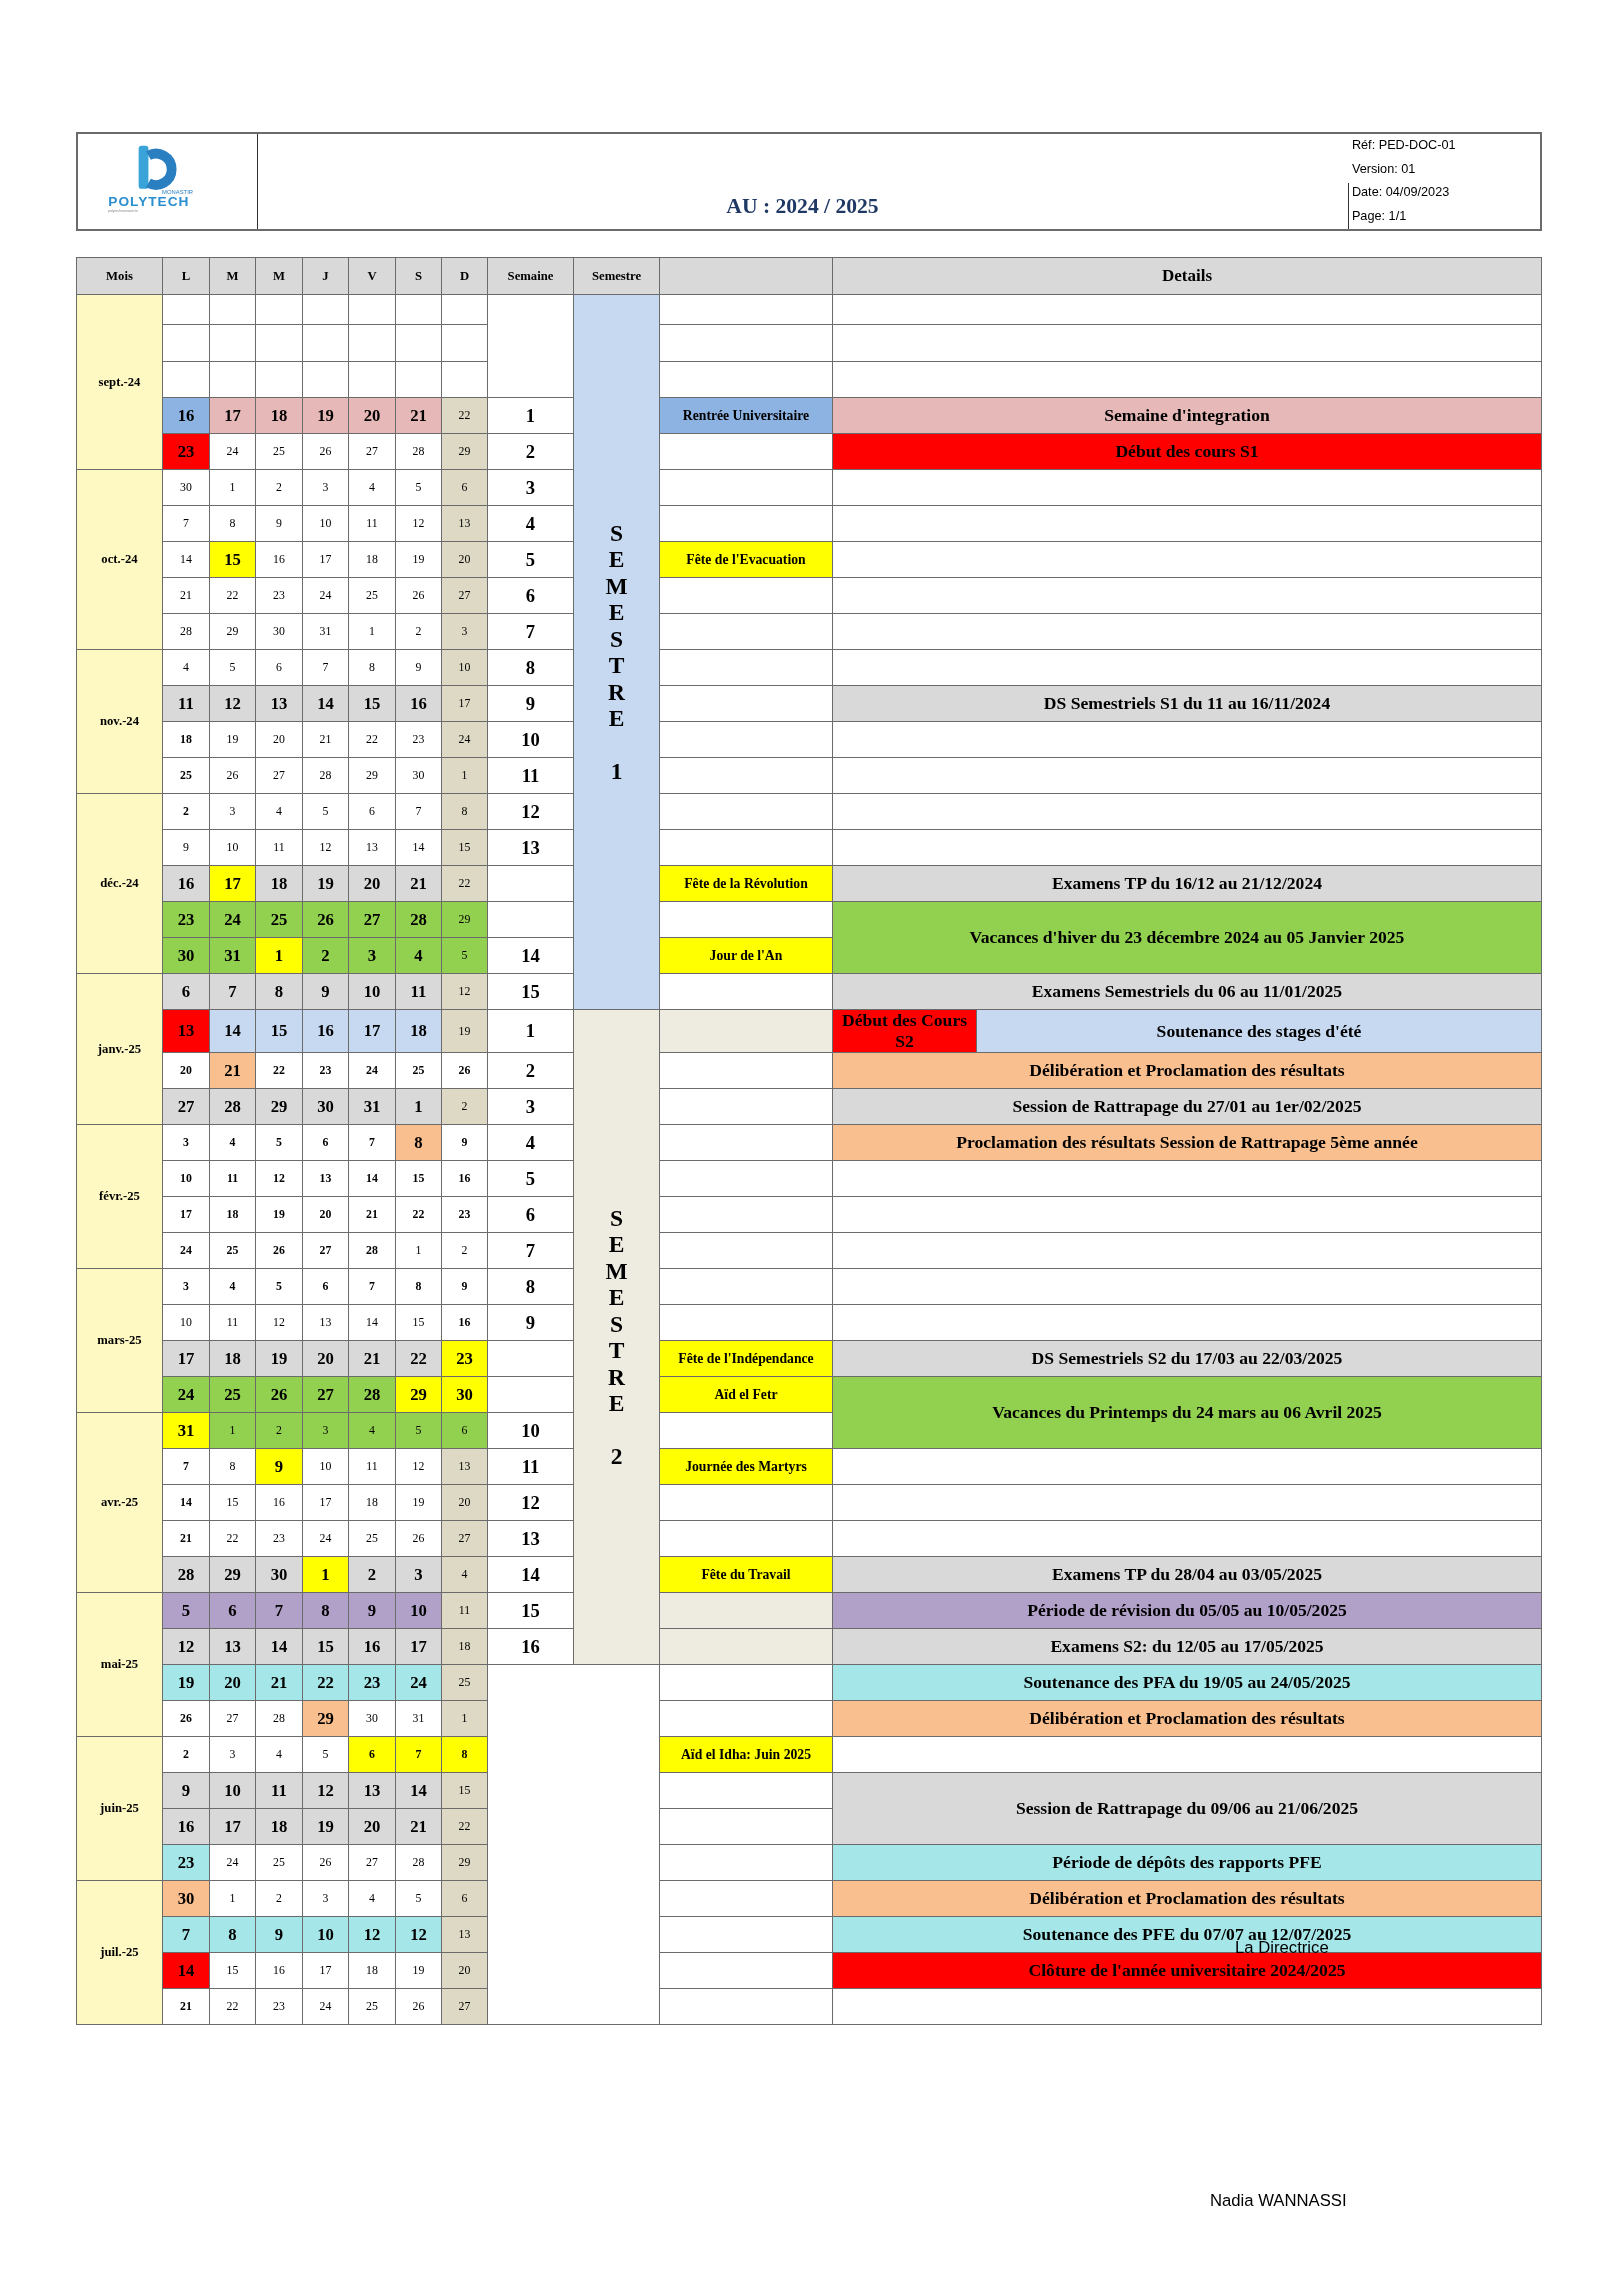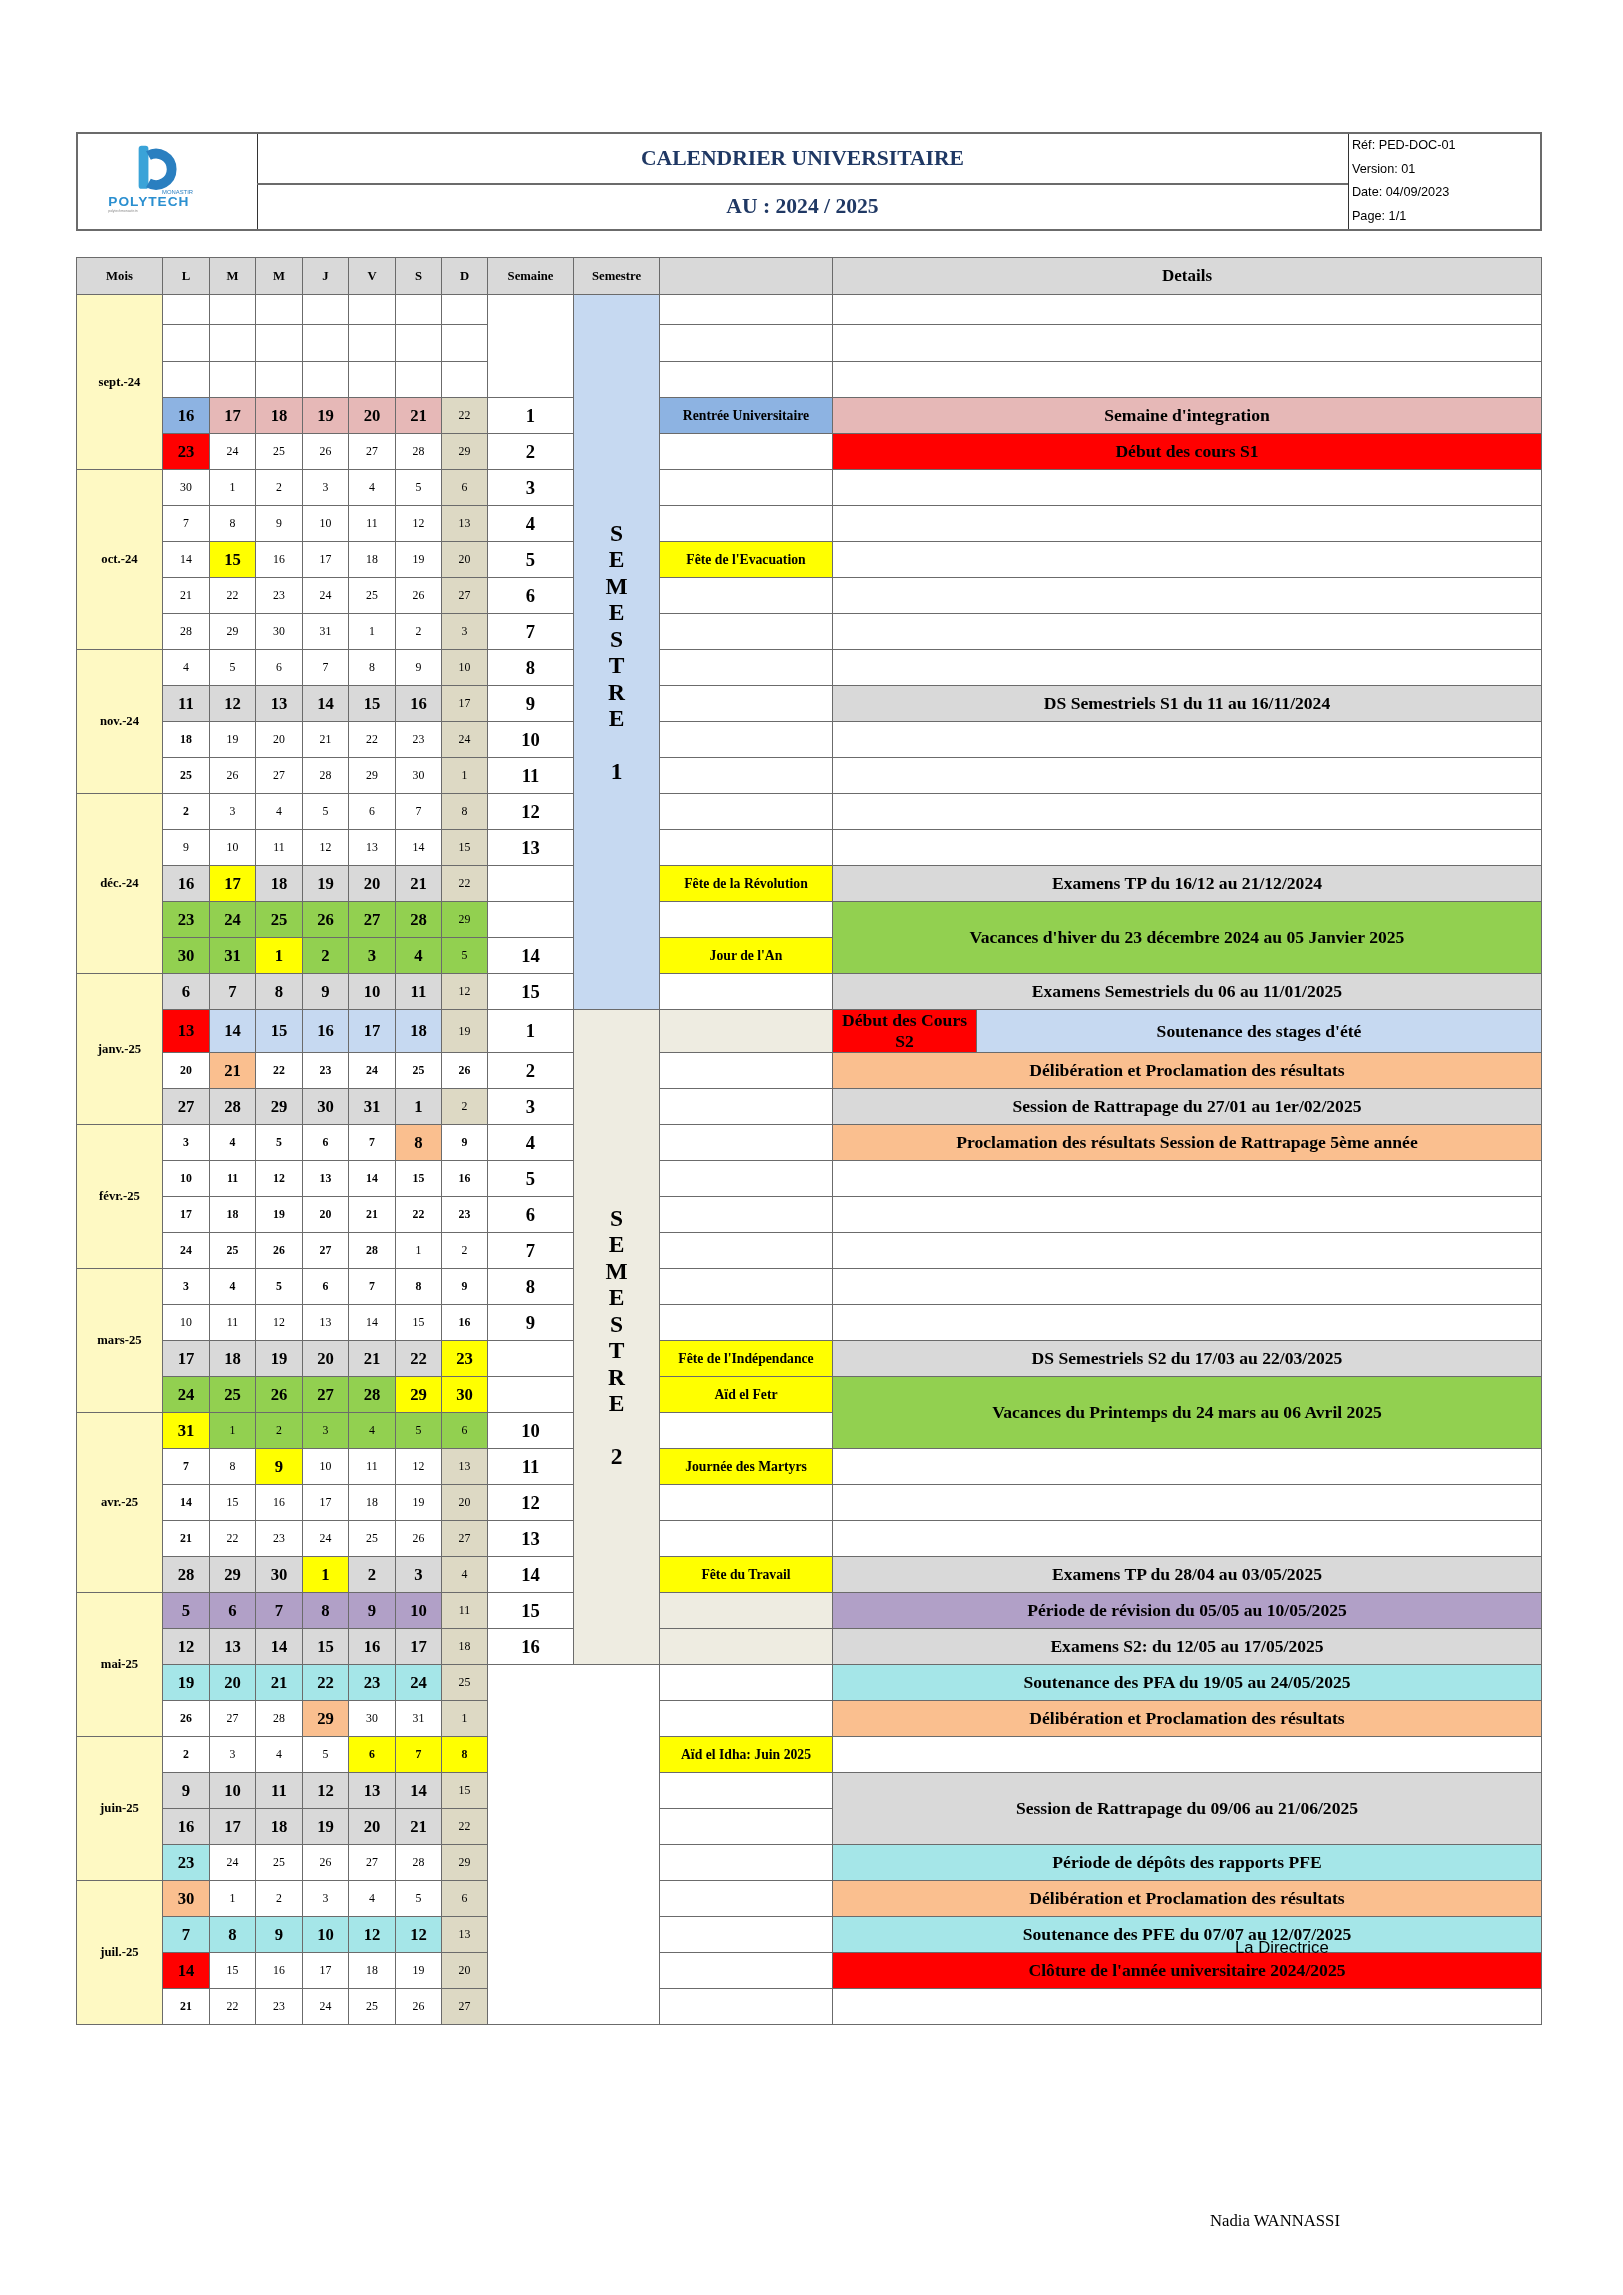--- a/index.html
+++ b/index.html
@@ -26,38 +26,37 @@
   td.ev { font-weight:bold; font-size:13.7px; }
   td.det { font-weight:bold; font-size:17.6px; }
   tr { height:36px; }
   tr.e1 { height:30px; } tr.e2 { height:37px; } tr.e3 { height:36px; }
   .y { background:#ffff00; } .r { background:#ff0000; } .g { background:#d9d9d9; }
   .gr { background:#92d050; } .pk { background:#e6b8b7; } .bl { background:#8db3e2; }
   .lb { background:#c6d9f1; } .or { background:#fabf8f; } .pu { background:#b1a0c7; }
   .cy { background:#a5e6e8; } .bg { background:#eeece1; } .w { background:#fff; }
   .thick-top td { border-top:2px solid #000; }
   .sig1 { position:absolute; left:1235px; top:1938px; font-family:"Liberation Sans", sans-serif; font-size:16.7px; }
-  .sig2 { position:absolute; left:1210px; top:2191px; font-family:Liberation Serif, serif; font-size:16.7px;margin-top:20px; }
+  .sig2 { position:absolute; left:1210px; top:2191px; font-family:Liberation Sans, sans-serif; font-size:16.7px; }
   .split { display:flex; height:100%; }
   .split > div { display:flex; align-items:center; justify-content:center; }
 </style>
 </head>
 <body>
 
 <div class="hdr">
   <div class="logo">
     <svg width="179" height="95" viewBox="0 0 183 97">
       <rect x="62" y="12" width="10" height="44" rx="3" fill="#3aa3d8"></rect>
       <path d="M72 22 a16 16 0 1 1 0 28" fill="none" stroke="#2a7fc0" stroke-width="10"></path>
       <text x="86" y="61" font-family="Liberation Sans, sans-serif" font-size="6" fill="#2a7fc0">MONASTIR</text>
       <text x="31" y="74" font-family="Liberation Sans, sans-serif" font-size="14" font-weight="bold" fill="#2a8fd0" letter-spacing="1">POLYTECH</text>
       <text x="31" y="80" font-family="Liberation Sans, sans-serif" font-size="3.5" fill="#888">polytechmonastir.tn</text>
     </svg>
   </div>
-  <div class="title1">CALENDRIER UNIVERSITAIRE</div>
   <div class="title2">AU : 2024 / 2025</div>
   <div class="meta">
     <div>Réf: PED-DOC-01</div>
     <div>Version: 01</div>
     <div>Date: 04/09/2023</div>
     <div>Page: 1/1</div>
   </div>
 </div>
 
 <table class="cal">

